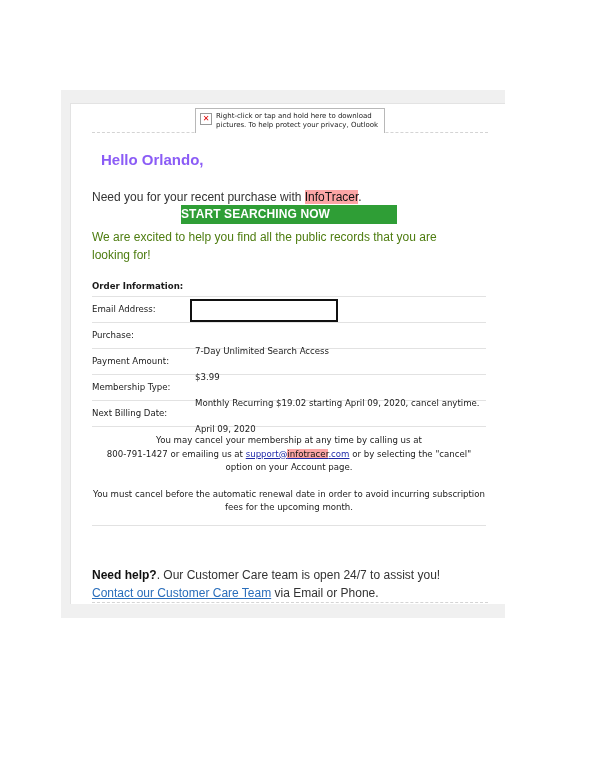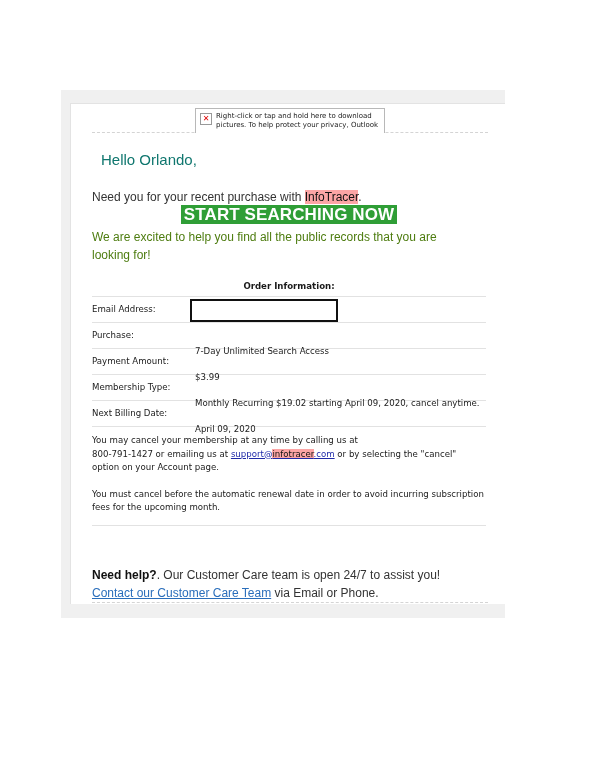--- a/index.html
+++ b/index.html
@@ -80,22 +80,22 @@
       left: 20px;
       top: 3px;
       width: 164px;
     }
 
     .greeting {
       position: absolute;
       left: 30px;
       top: 47px;
       font-size: 15px;
-      font-weight: normal;
-      color: #0f766e;
+      font-weight: bold;
+      color: #8b5cf6;
       margin: 0;
     }
     .thanks {
       position: absolute;
       left: 21px;
       top: 86px;
       font-size: 12px;
       color: #333;
       white-space: nowrap;
     }
@@ -104,23 +104,22 @@
       color: #111;
     }
     .cta-button {
       position: absolute;
       left: 110px;
       top: 101px;
       width: 216px;
       height: 19px;
       background: #2f9e36;
       color: #ffffff;
-      font-size: 17px;
-      font-weight: bold;
-      text-align: center;
+      font-size: 12px;
+      font-weight: bold;
       line-height: 19px;
       letter-spacing: 0.1px;
       cursor: pointer;
       white-space: nowrap;
     }
     .intro {
       position: absolute;
       left: 21px;
       top: 124px;
       width: 385px;
@@ -136,21 +135,20 @@
       width: 394px;
       font-family: "DejaVu Sans", sans-serif;
       font-size: 8.6px;
       color: #1a1a1a;
     }
     .order-title {
       height: 20px;
       line-height: 20px;
       font-weight: bold;
       border-bottom: 1px solid #e2e2e2;
-      text-align: center;
     }
     .order-row {
       position: relative;
       height: 25px;
       line-height: 25px;
       border-bottom: 1px solid #e2e2e2;
     }
     .order-row .lbl {
       position: absolute;
       left: 0;
@@ -169,20 +167,21 @@
       height: 19px;
       border: 2px solid #111;
       background: #fff;
       box-sizing: content-box;
     }
     .cancel-note {
       padding-top: 7px;
       padding-bottom: 10px;
       line-height: 13.5px;
       border-bottom: 1px solid #e2e2e2;
+      text-align: center;
     }
     .cancel-note p {
       margin: 0;
     }
     .cancel-note p + p {
       margin-top: 13px;
     }
     .support-link {
       color: #1f2aa8;
       text-decoration: underline;

